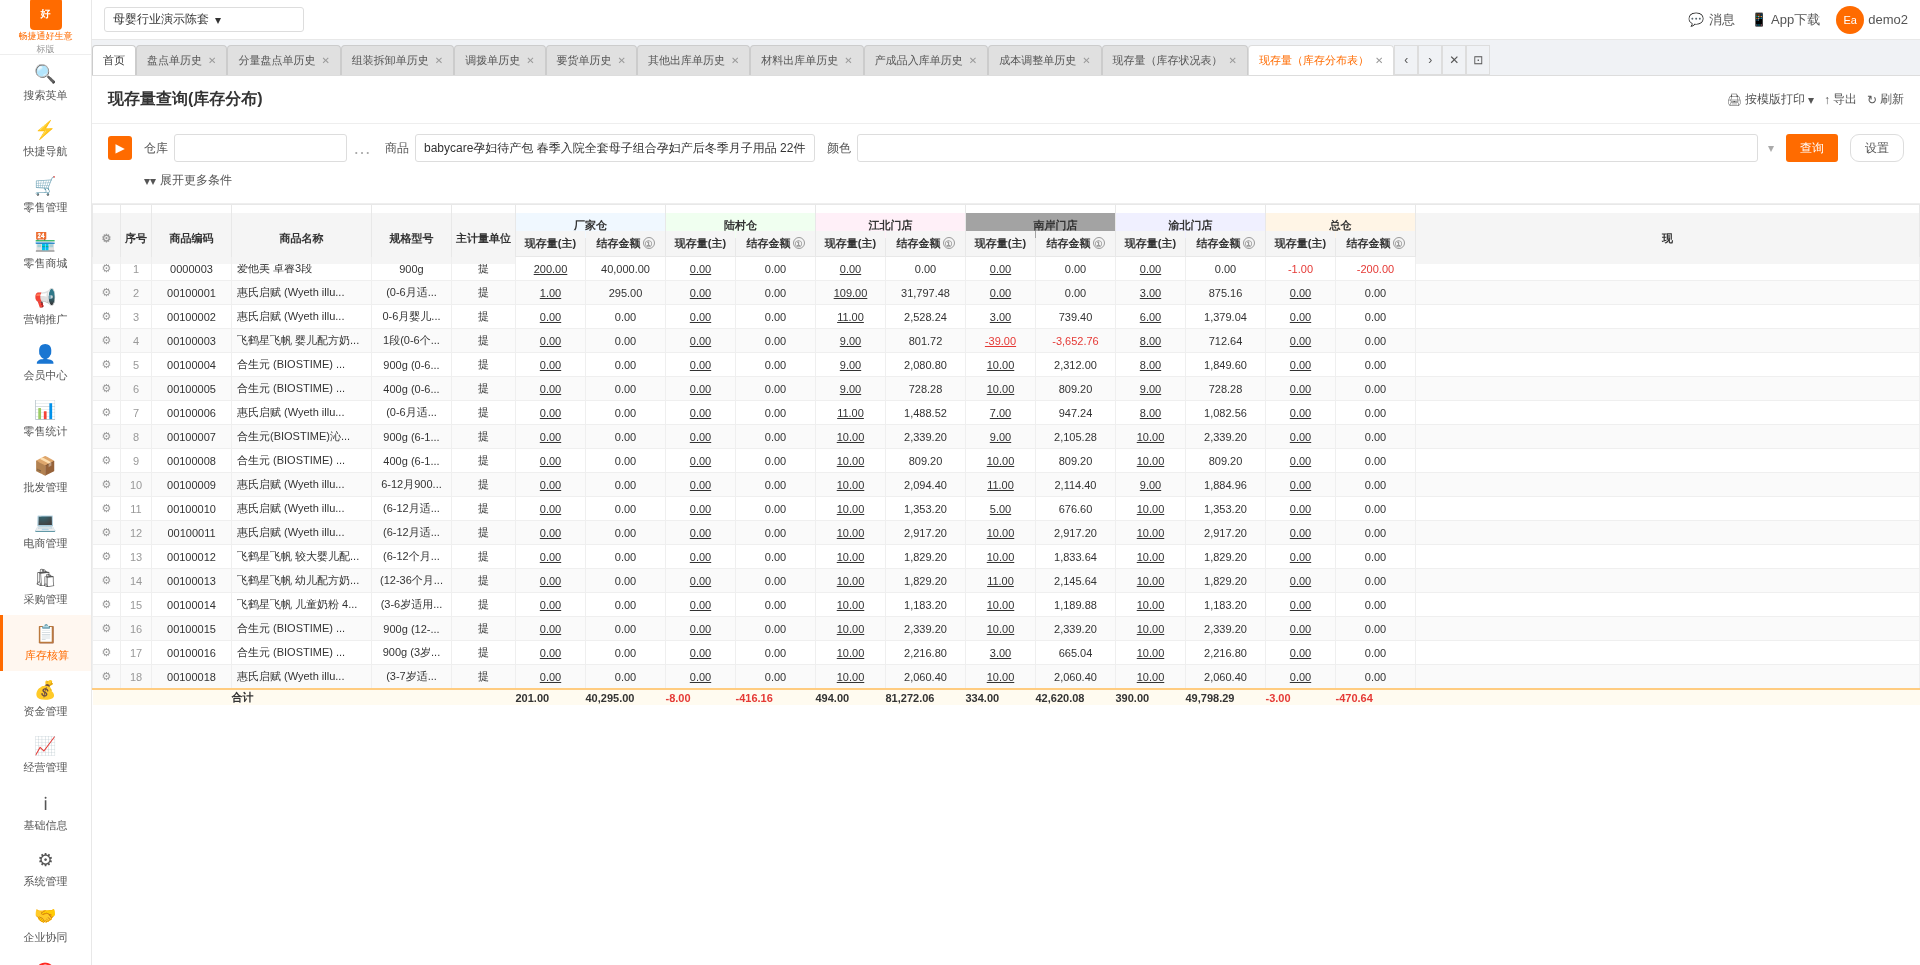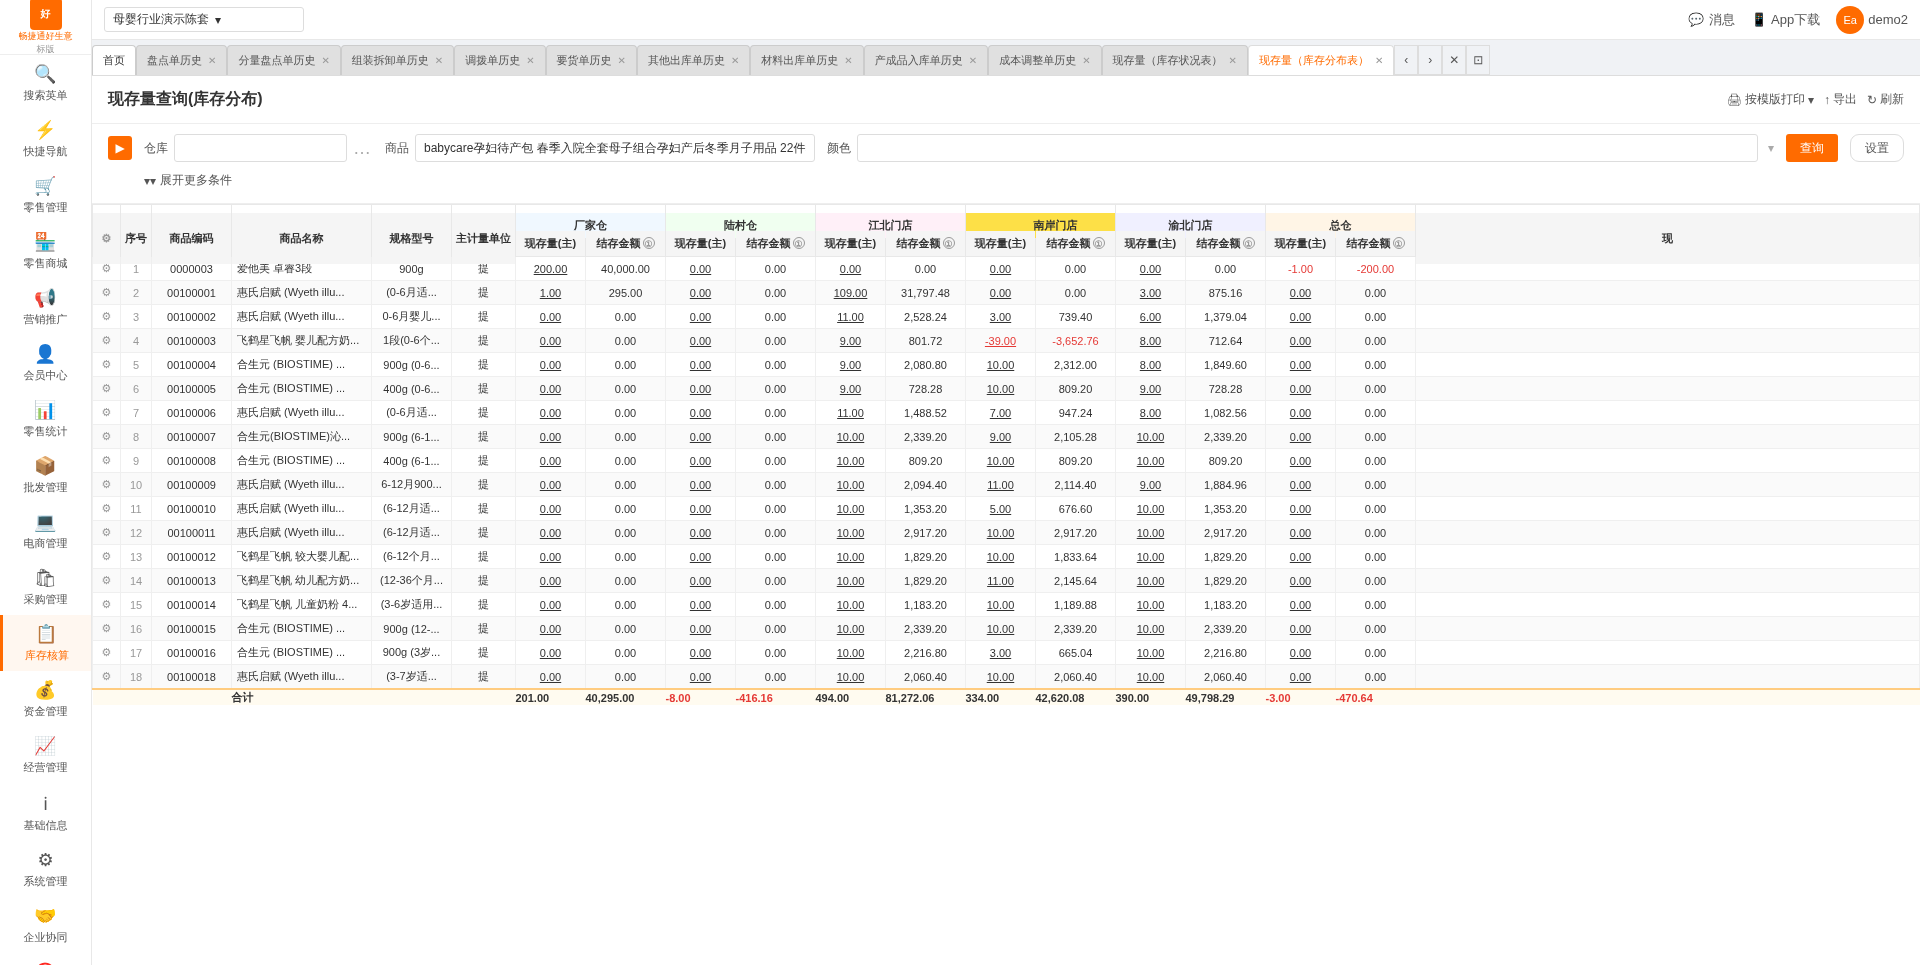--- a/index.html
+++ b/index.html
@@ -297,21 +297,21 @@
           <tr>
             <th rowspan="2" class="col-setting">⚙</th>
             <th rowspan="2">序号</th>
             <th rowspan="2">商品编码</th>
             <th rowspan="2">商品名称</th>
             <th rowspan="2">规格型号</th>
             <th rowspan="2">主计量单位</th>
             <th colspan="2" style="background:#f0f8ff;border-bottom:1px solid #e8e8e8;">厂家仓</th>
             <th colspan="2" style="background:#f0fff0;border-bottom:1px solid #e8e8e8;">陆村仓</th>
             <th colspan="2" style="background:#fff0f8;border-bottom:1px solid #e8e8e8;">江北门店</th>
-            <th colspan="2" style="background:#fde047;border-bottom:1px solid #e8e8e8;padding-left:34px;">南岸门店</th>
+            <th colspan="2" style="background:#a3a3a3;border-bottom:1px solid #e8e8e8;padding-left:34px;">南岸门店</th>
             <th colspan="2" style="background:#f0f0ff;border-bottom:1px solid #e8e8e8;">渝北门店</th>
             <th colspan="2" style="background:#fff5e6;border-bottom:1px solid #e8e8e8;">总仓</th>
             <th rowspan="2">现</th>
           </tr>
           <tr>
             <th>现存量(主)</th>
             <th>结存金额<span class="info-icon">①</span></th>
             <th>现存量(主)</th>
             <th>结存金额<span class="info-icon">①</span></th>
             <th>现存量(主)</th>

